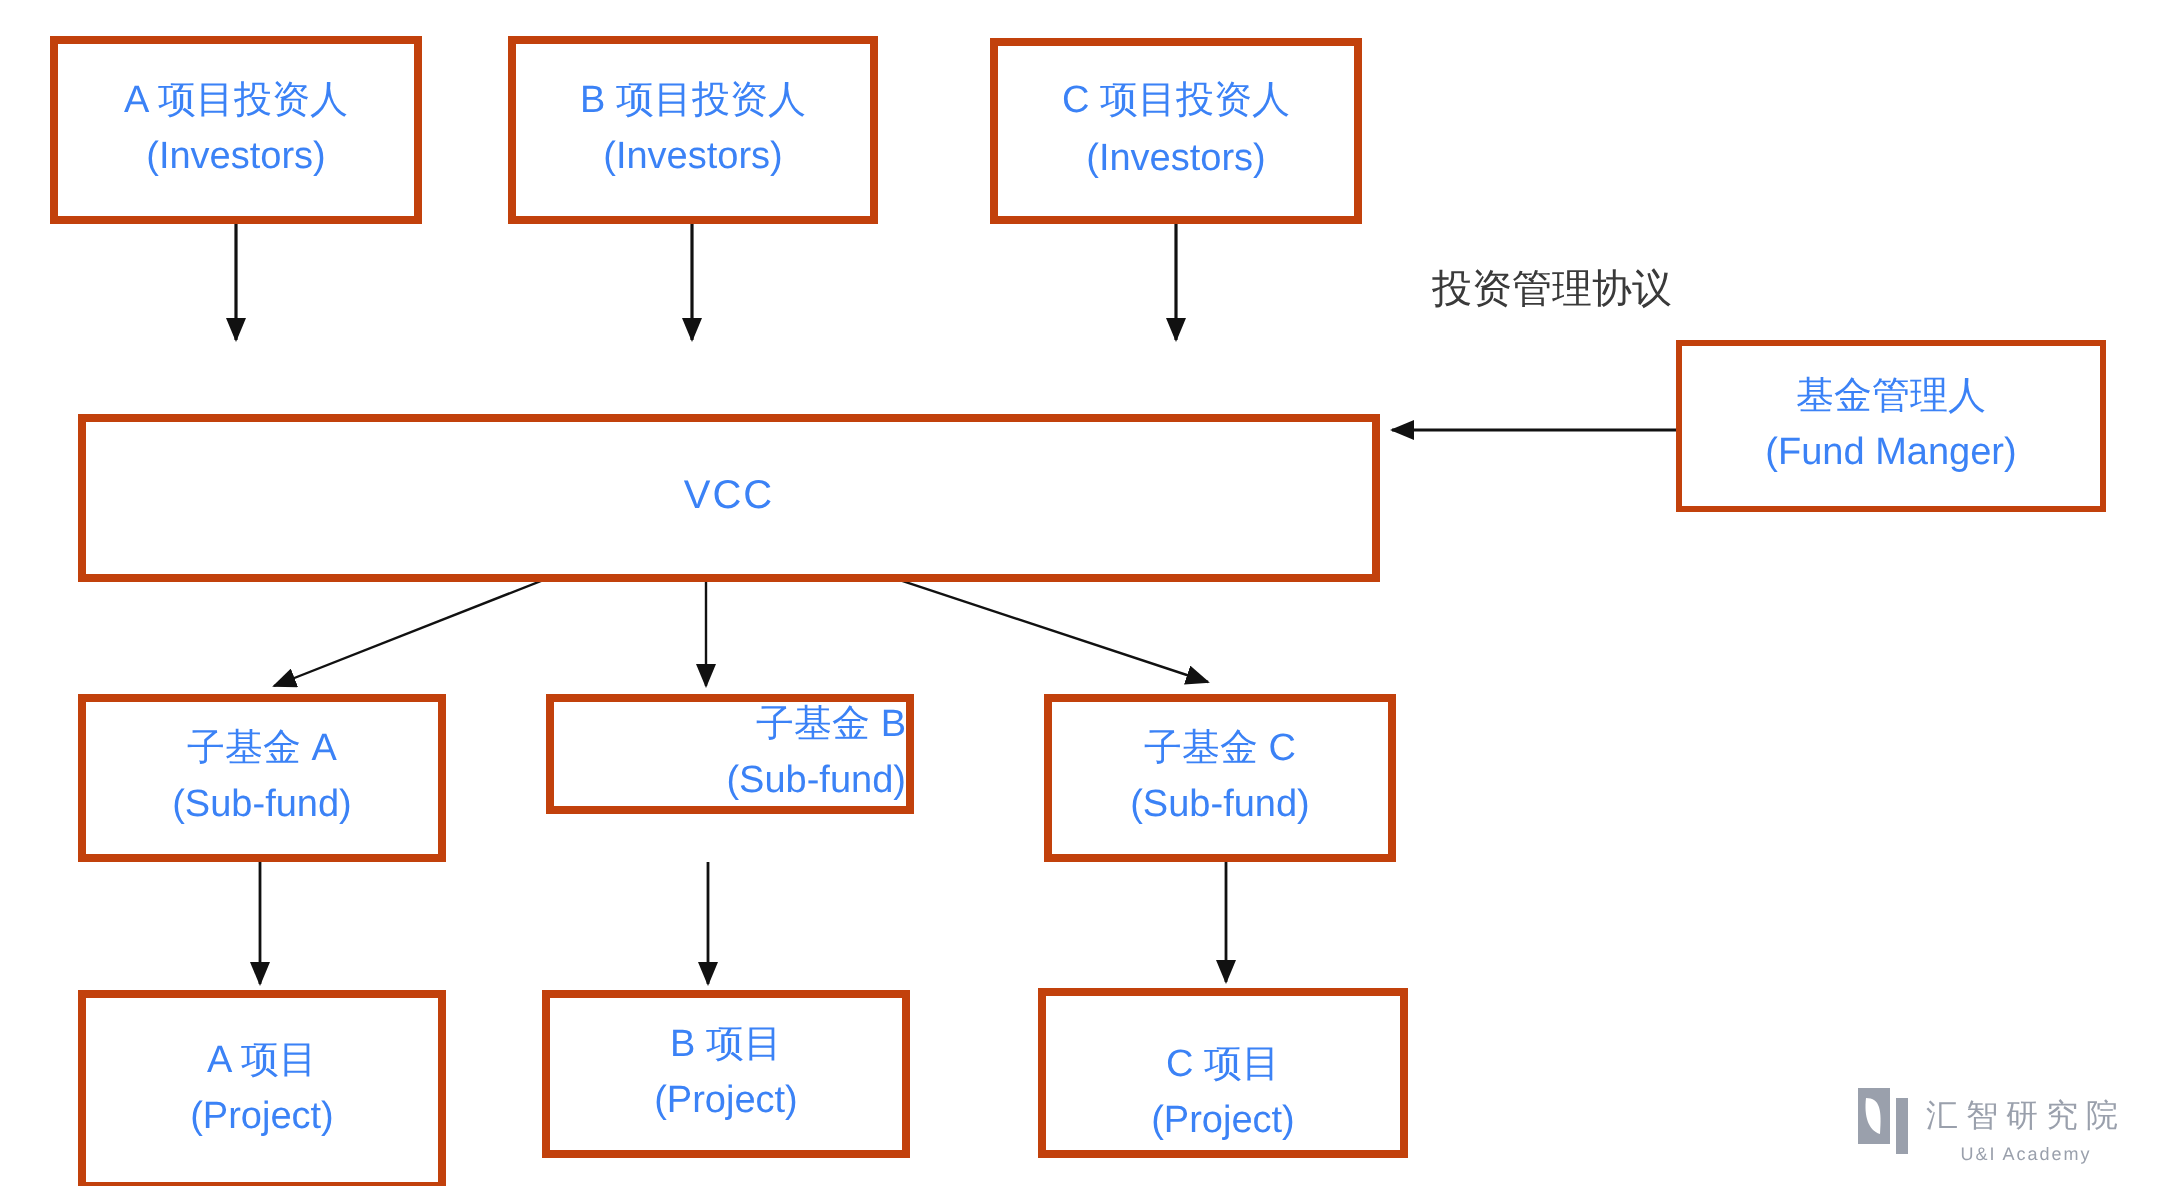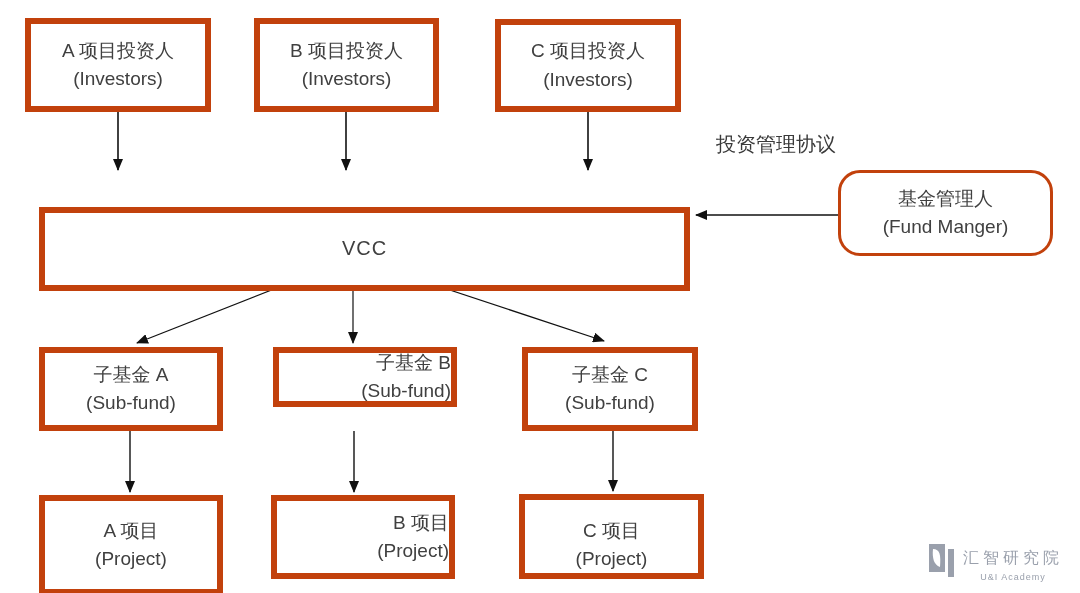--- a/index.html
+++ b/index.html
@@ -11,62 +11,62 @@
   .canvas {
     position: relative;
     width: 1080px;
     height: 593px;
     background: #ffffff;
     overflow: hidden;
     color: #333333;
   }
   .box {
     position: absolute;
-    border: 6px solid #c2410c;
+    border: 4px solid #c2410c;
     background: #ffffff;
     display: flex;
     flex-direction: column;
     align-items: center;
     justify-content: center;
     text-align: center;
     font-size: 19px;
     line-height: 1.48;
-    color: #404040;
+    color: #3b82f6;
     box-sizing: border-box;
   }
   .box .l1, .box .l2 { display: block; white-space: nowrap; }
 
   
   #investor-a { left: 25px;  top: 18px; width: 186px; height: 94px; }
   #investor-b { left: 254px; top: 18px; width: 185px; height: 94px; }
   #investor-c { left: 495px; top: 19px; width: 186px; height: 93px; }
 
   
   #vcc-box { left: 39px; top: 173px; width: 651px; height: 84px; font-size: 20px; letter-spacing: 1px; margin-top: 34px; }
-  #fund-manager-box { left: 838px; top: 170px; width: 215px; height: 86px; border-width: 3px; border-radius: 22px; }
+  #fund-manager-box { left: 838px; top: 170px; width: 215px; height: 86px; border-width: 3px; }
 
   .agreement-label {
     position: absolute;
     left: 700px;
     top: 131px;
     width: 152px;
     text-align: center;
     font-size: 20px;
     color: #3a3a3a;
     white-space: nowrap;
   }
 
   
   #subfund-a { left: 39px;  top: 347px; width: 184px; height: 84px; }
   #subfund-b { left: 273px; top: 347px; width: 184px; height: 60px; align-items: flex-end; }
   #subfund-c { left: 522px; top: 347px; width: 176px; height: 84px; }
 
   
   #project-a { left: 39px;  top: 495px; width: 184px; height: 100px; }
-  #project-b { left: 271px; top: 495px; width: 184px; height: 84px; align-items: flex-end; }
+  #project-b { left: 271px; top: 495px; width: 184px; height: 84px; }
   #project-c { left: 519px; top: 494px; width: 185px; height: 85px; justify-content: flex-end; }
 
   svg.arrows {
     position: absolute;
     left: 0; top: 0;
     width: 1080px;
     height: 593px;
     pointer-events: none;
   }
 

